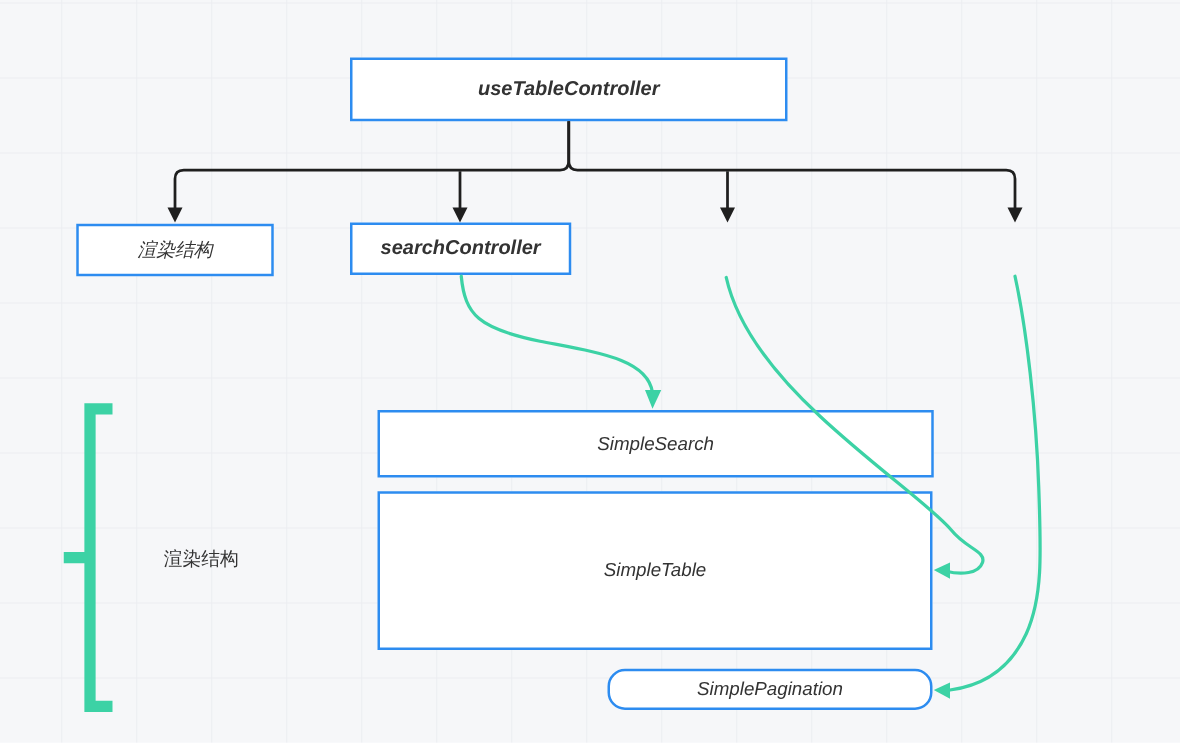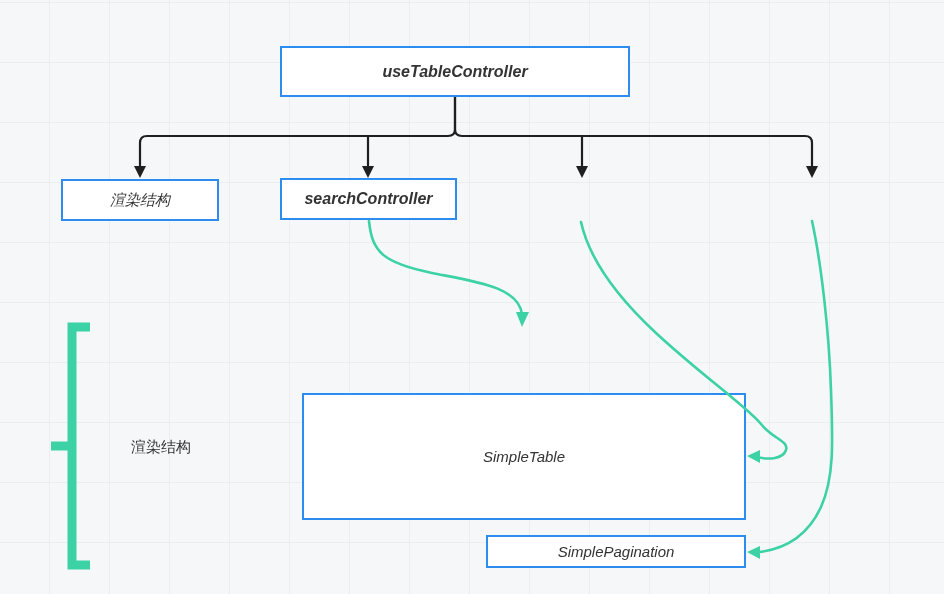--- a/index.html
+++ b/index.html
@@ -109,24 +109,27 @@
   <div class="node" style="left:61px; top:179px; width:158px; height:42px;">
     <span>渲染结构</span>
   </div>
 
   <div class="node bold" style="left:280px; top:178px; width:177px; height:42px;">
     <span>searchController</span>
   </div>
 
 
 
+  <div class="node" style="left:302px; top:328px; width:445px; height:54px;">
+    <span>SimpleSearch</span>
+  </div>
 
   <div class="node" style="left:302px; top:393px; width:444px; height:127px;">
     <span>SimpleTable</span>
   </div>
 
-  <div class="node" style="left:486px; top:535px; width:260px; height:33px;">
+  <div class="node" style="left:486px; top:535px; width:260px; height:33px;border-radius:14px;">
     <span>SimplePagination</span>
   </div>
 
   <div class="bracket-label">渲染结构</div>
 
 </div>
 
 </body></html>

